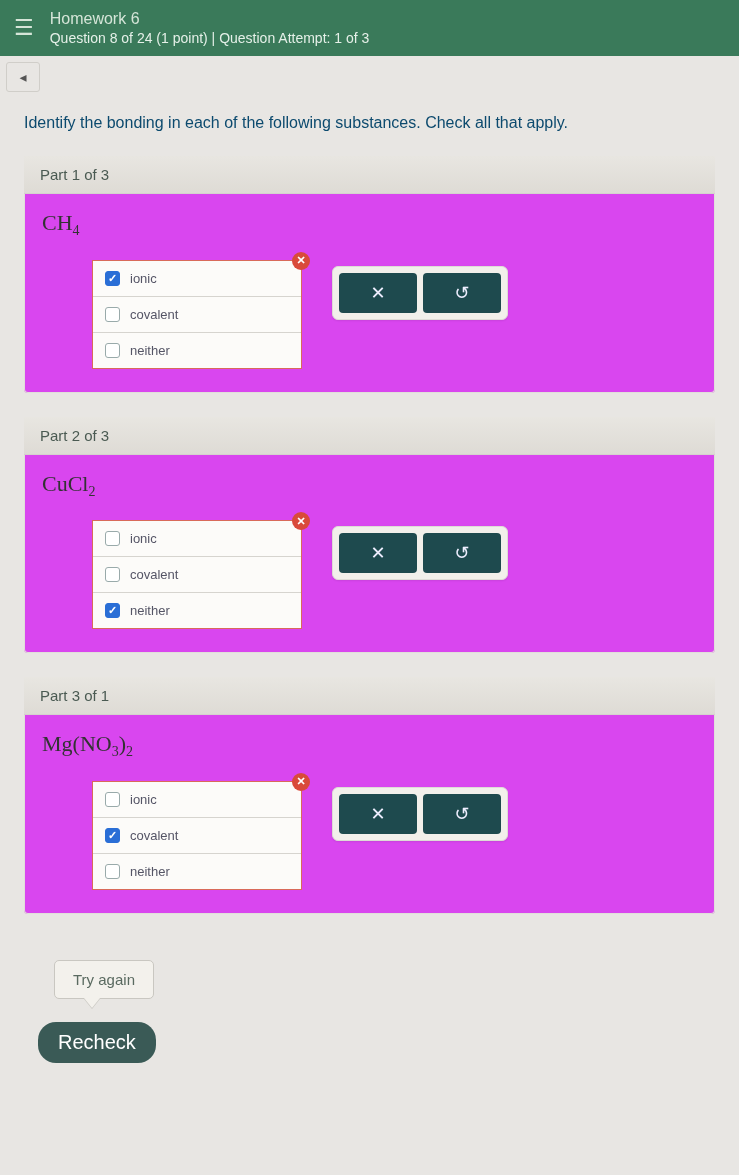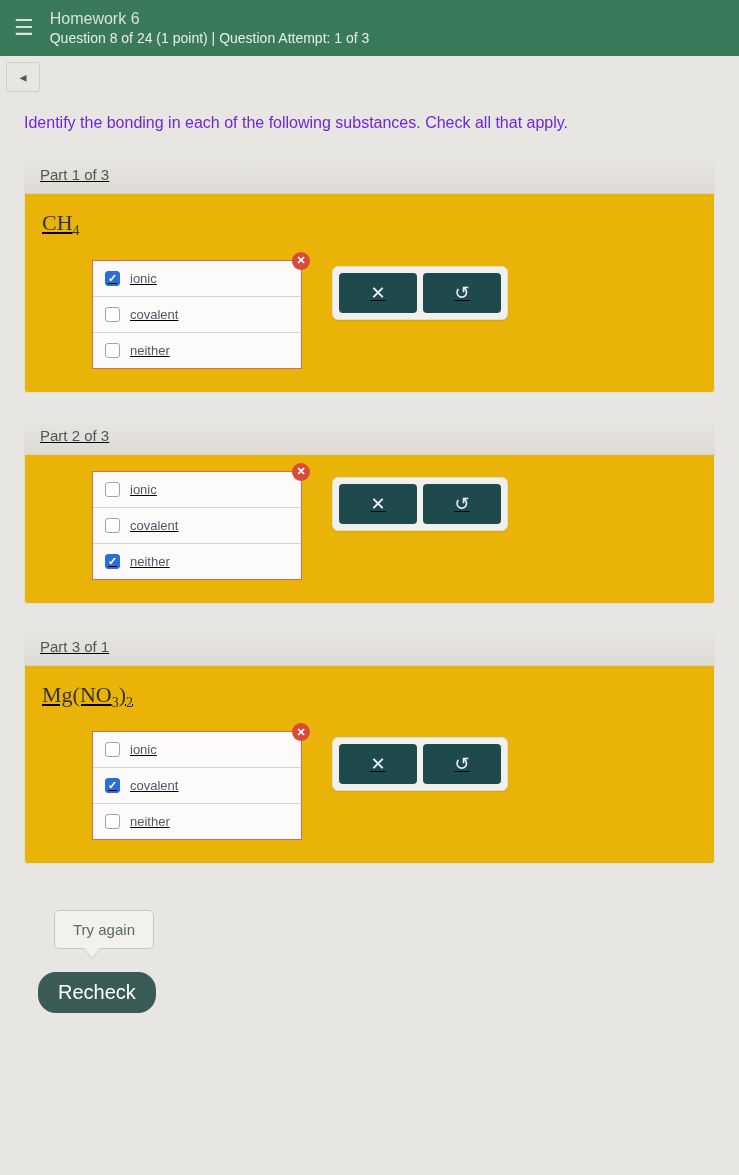--- a/index.html
+++ b/index.html
@@ -23,25 +23,24 @@
   .menu-icon { color:#d5e5d8; font-size:22px; cursor:pointer; }
   .header-text { display:flex; flex-direction:column; gap:2px; }
   .header-sub { font-size:14px; color:#e5f0e8; }
   .tab-arrow {
     background:#e8e6e3; width:34px; height:30px; display:flex;
     align-items:center; justify-content:center; border-radius:3px;
     margin:6px 0 0 6px; font-size:14px; color:#555; cursor:pointer;
     border:1px solid #d0cec9;
   }
   .content { padding: 20px 24px 10px 24px; }
-  .prompt { font-size:16px; color:#6d28d9; margin-bottom:22px; line-height:1.4; }
+  .prompt { font-size:16px; color:#0c4a6e; margin-bottom:22px; line-height:1.4; }
   .part {
-    background:#eab308; border-radius:4px; margin-bottom:24px;
+    background:#d946ef; border-radius:4px; margin-bottom:24px;
     box-shadow: inset 0 0 0 1px #e1dfda;
-    text-decoration: underline;
   }
   .part-header {
     background:linear-gradient(#e8e6e1,#dedbd5);
     padding:10px 16px; color:#4a5a52; font-size:15px;
     border-bottom:1px solid #d5d3ce;
   }
   .part-body { padding:16px 18px 24px 18px; }
   .formula { font-family:"Times New Roman",serif; font-size:22px; color:#333; margin-bottom:20px; }
   .formula sub { font-size:14px; vertical-align:sub; }
   .answer-row { display:flex; align-items:flex-start; gap:30px; margin-left:50px; }
@@ -133,20 +132,21 @@
             <div class="action-group">
               <button class="action-btn">✕</button>
               <button class="action-btn">↺</button>
             </div>
           </div>
         </div>
       </div>
       <div class="part">
         <div class="part-header">Part 2 of 3</div>
         <div class="part-body">
+          <div class="formula">CuCl<sub>2</sub></div>
           <div class="answer-row">
             <div class="options-box">
               <div class="badge">✕</div>
               <div class="opt-row">
                 <span class="cbox"></span>
                 <span>ionic</span>
               </div>
               <div class="opt-row">
                 <span class="cbox"></span>
                 <span>covalent</span>

